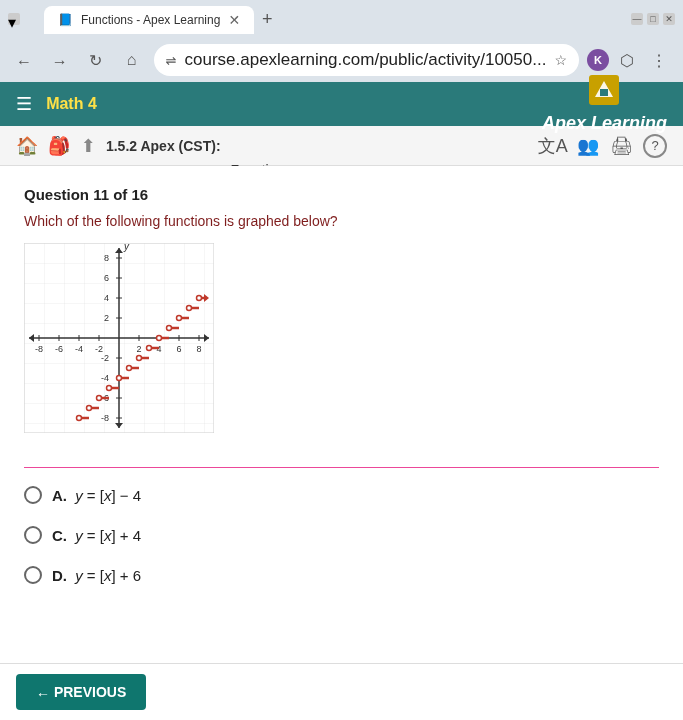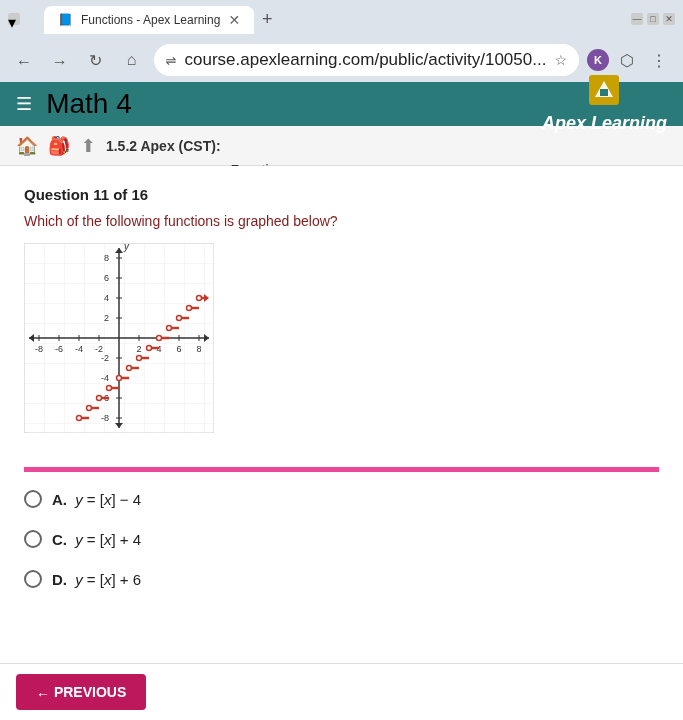--- a/index.html
+++ b/index.html
@@ -120,21 +120,21 @@
     
     .app-header {
       background: #2a7a7a;
       height: 44px;
       display: flex;
       align-items: center;
       padding: 0 16px;
       color: white;
     }
     .hamburger { font-size: 18px; margin-right: 14px; cursor: pointer; }
-    .app-title { font-size: 28px; font-weight: normal; color: #000000; flex: 1; }
+    .app-title { font-size: 16px; font-weight: bold; color: #fde047; flex: 1; }
     .apex-logo-wrap { display: flex; align-items: center; gap: 8px; flex-direction: column; }
     .apex-logo-icon {
       width: 30px; height: 30px;
       background: #c8a000;
       display: flex; align-items: center; justify-content: center;
       border-radius: 3px;
       font-size: 16px;
     }
     .apex-logo-text { font-size: 18px; font-weight: bold; color: white; font-style: italic; }
 
@@ -178,21 +178,21 @@
       margin-bottom: 14px;
     }
 
     
     .graph-container {
       margin-bottom: 20px;
       display: inline-block;
     }
 
     .answers-section {
-      border-top: 5px solid #ec4899;
+      border-top: 1px solid #ec4899;
       padding-top: 18px;
       margin-top: 10px;
     }
 
     .answer-option {
       display: flex;
       align-items: center;
       gap: 10px;
       margin-bottom: 22px;
       cursor: pointer;
@@ -218,21 +218,21 @@
       bottom: 0;
       left: 0;
       width: 683px;
       background: #fff;
       border-top: 1px solid #ddd;
       padding: 10px 16px;
       display: flex;
       align-items: center;
     }
     .prev-btn {
-      background: #be185d;
+      background: #0f766e;
       color: white;
       border: none;
       border-radius: 4px;
       padding: 10px 20px;
       font-size: 14px;
       font-weight: bold;
       cursor: pointer;
       display: flex;
       align-items: center;
       gap: 8px;
@@ -300,20 +300,26 @@
 
 <div class="breadcrumb-bar">
   <div class="breadcrumb-icons">
     <span class="bc-icon">🏠</span>
     <span class="bc-icon">🎒</span>
   </div>
   <span class="bc-separator">⬆</span>
   <span class="bc-label">1.5.2  Apex (CST):</span>
   <span class="bc-sub">Functions</span>
   <div class="bc-spacer"></div>
+  <div class="bc-tools">
+    <button class="bc-tool-btn">文A</button>
+    <button class="bc-tool-btn">👥</button>
+    <button class="bc-tool-btn">🖨</button>
+    <button class="bc-tool-btn" style="border:2px solid #888;border-radius:50%;width:24px;height:24px;font-size:13px;display:flex;align-items:center;justify-content:center;">?</button>
+  </div>
 </div>
 
 <div class="main-content" style="position:relative;">
 
   <div class="question-header">Question 11 of 16</div>
   <div class="question-text">Which of the following functions is graphed below?</div>
 
   
   <div class="graph-container">
     <svg class="graph-svg" width="190" height="190" viewBox="-95 -95 190 190">

